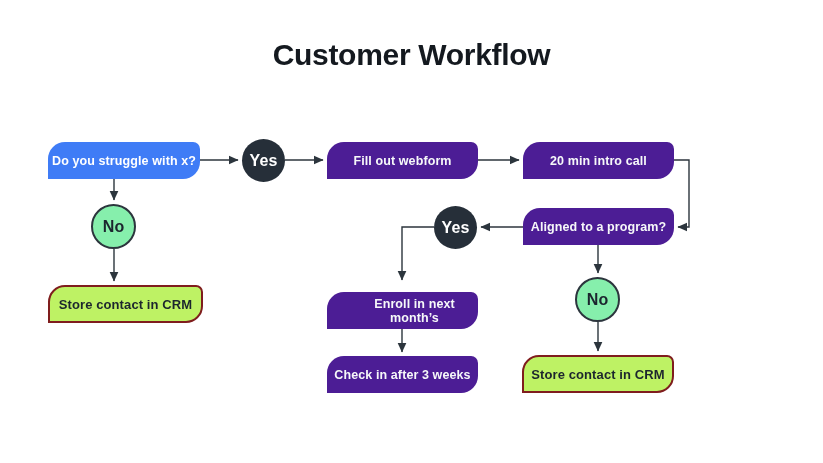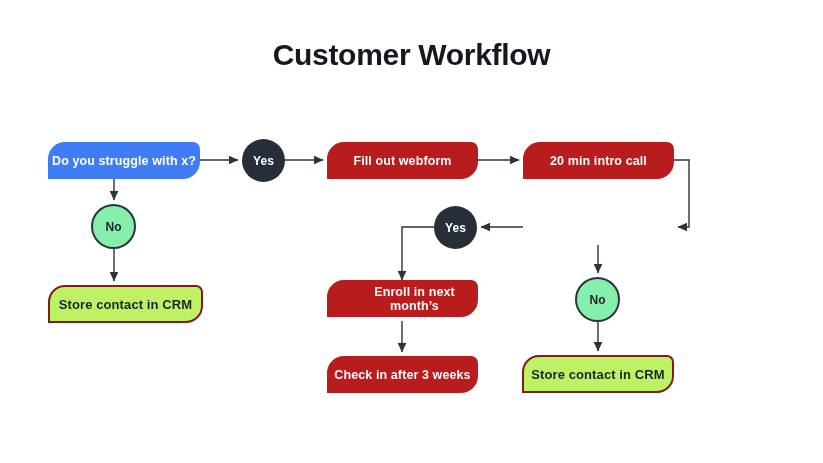--- a/index.html
+++ b/index.html
@@ -47,32 +47,32 @@
     font-weight: 700;
     font-size: 12.5px;
     letter-spacing: 0.1px;
   }
 
   .box {
     width: 151px;
     height: 37px;
     border-radius: 17px 7px 17px 0;
   }
-  .box.dark  { background: #b91c1c; color: #f6f8f9; justify-content: center; }
+  .box.dark  { background: #4c1d95; color: #f6f8f9; justify-content: center; }
   .box.blue  { background: #3f7cf6; color: #ffffff; }
   .box.light {
     background: #bef264;
     color: #1c252e;
     border: 2px solid #7f1d1d;
     font-size: 13px;
   }
 
   .circle {
     border-radius: 50%;
-    font-size: 12px;
+    font-size: 16px;
   }
   .circle.dark {
     width: 43px; height: 43px;
     background: #262f39;
     color: #ffffff;
   }
   .circle.light {
     width: 45px; height: 45px;
     background: #86efac;
     color: #1c252e;
@@ -81,21 +81,21 @@
 
   
   #node-start     { left: 48px;  top: 142px; width: 152px; }
   #node-yes-1     { left: 242px; top: 139px; }
   #node-webform   { left: 327px; top: 142px; }
   #node-intro     { left: 523px; top: 142px; }
   #node-aligned   { left: 523px; top: 208px; }
   #node-yes-2     { left: 434px; top: 206px; }
   #node-no-1      { left: 91px;  top: 204px; }
   #node-crm-left  { left: 48px;  top: 285px; width: 155px; height: 38px; }
-  #node-enroll    { left: 327px; top: 280px; padding-left: 24px; }
+  #node-enroll    { left: 327px; top: 292px; padding-left: 24px; }
   #node-checkin   { left: 327px; top: 356px; }
   #node-no-2      { left: 575px; top: 277px; }
   #node-crm-right { left: 522px; top: 355px; width: 152px; height: 38px; }
 </style>
 </head>
 <body>
 
 <div class="canvas">
 
   <div class="title">Customer Workflow</div>
@@ -139,20 +139,23 @@
   </div>
 
   <div class="node box dark" id="node-webform">
     <span>Fill out webform</span>
   </div>
 
   <div class="node box dark" id="node-intro">
     <span>20 min intro call</span>
   </div>
 
+  <div class="node box dark" id="node-aligned">
+    <span>Aligned to a program?</span>
+  </div>
 
   <div class="node circle dark" id="node-yes-2">
     <span>Yes</span>
   </div>
 
   <div class="node circle light" id="node-no-1">
     <span>No</span>
   </div>
 
   <div class="node box light" id="node-crm-left">

